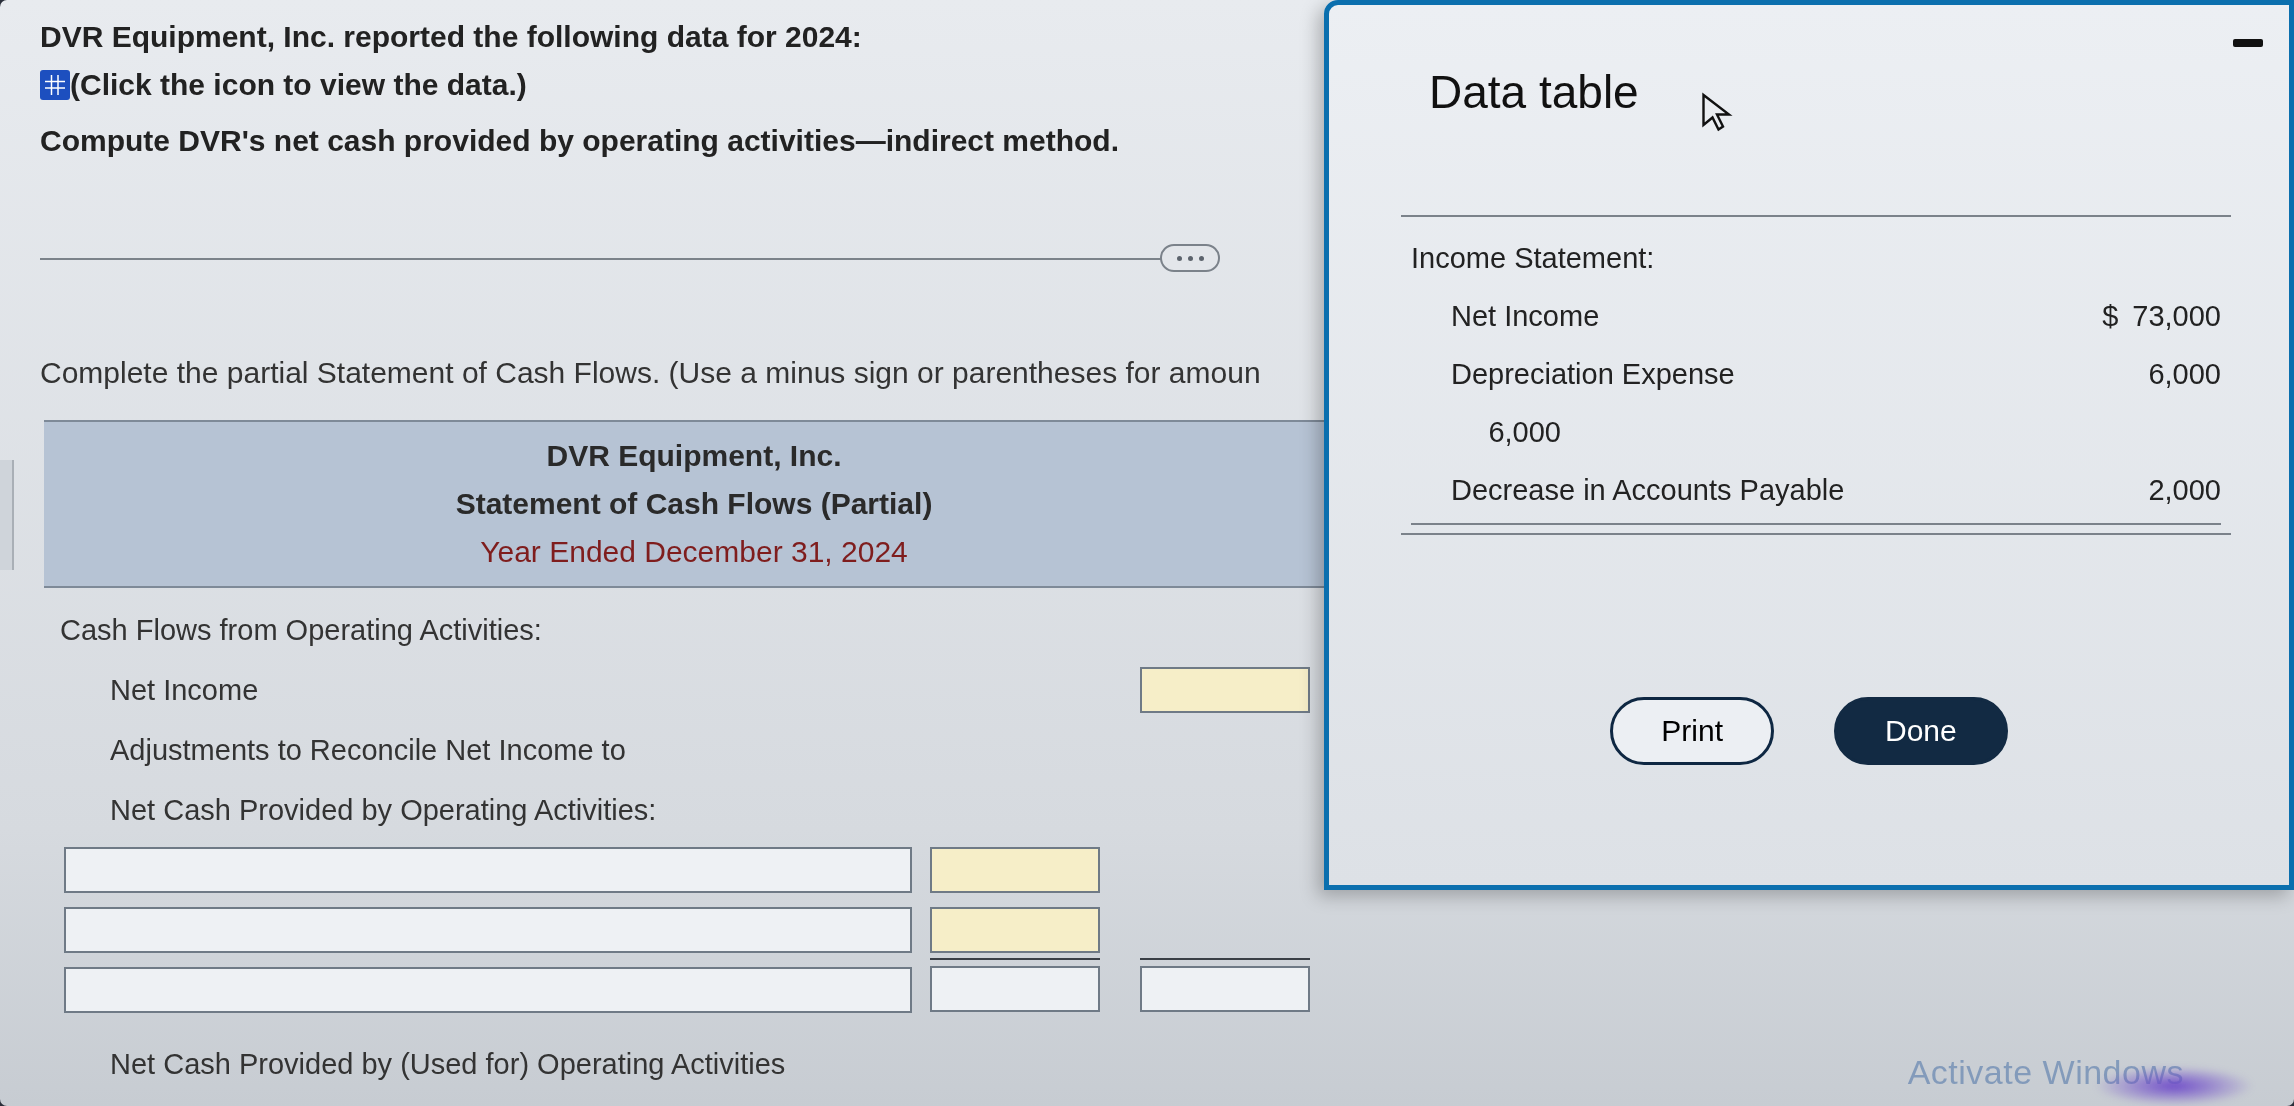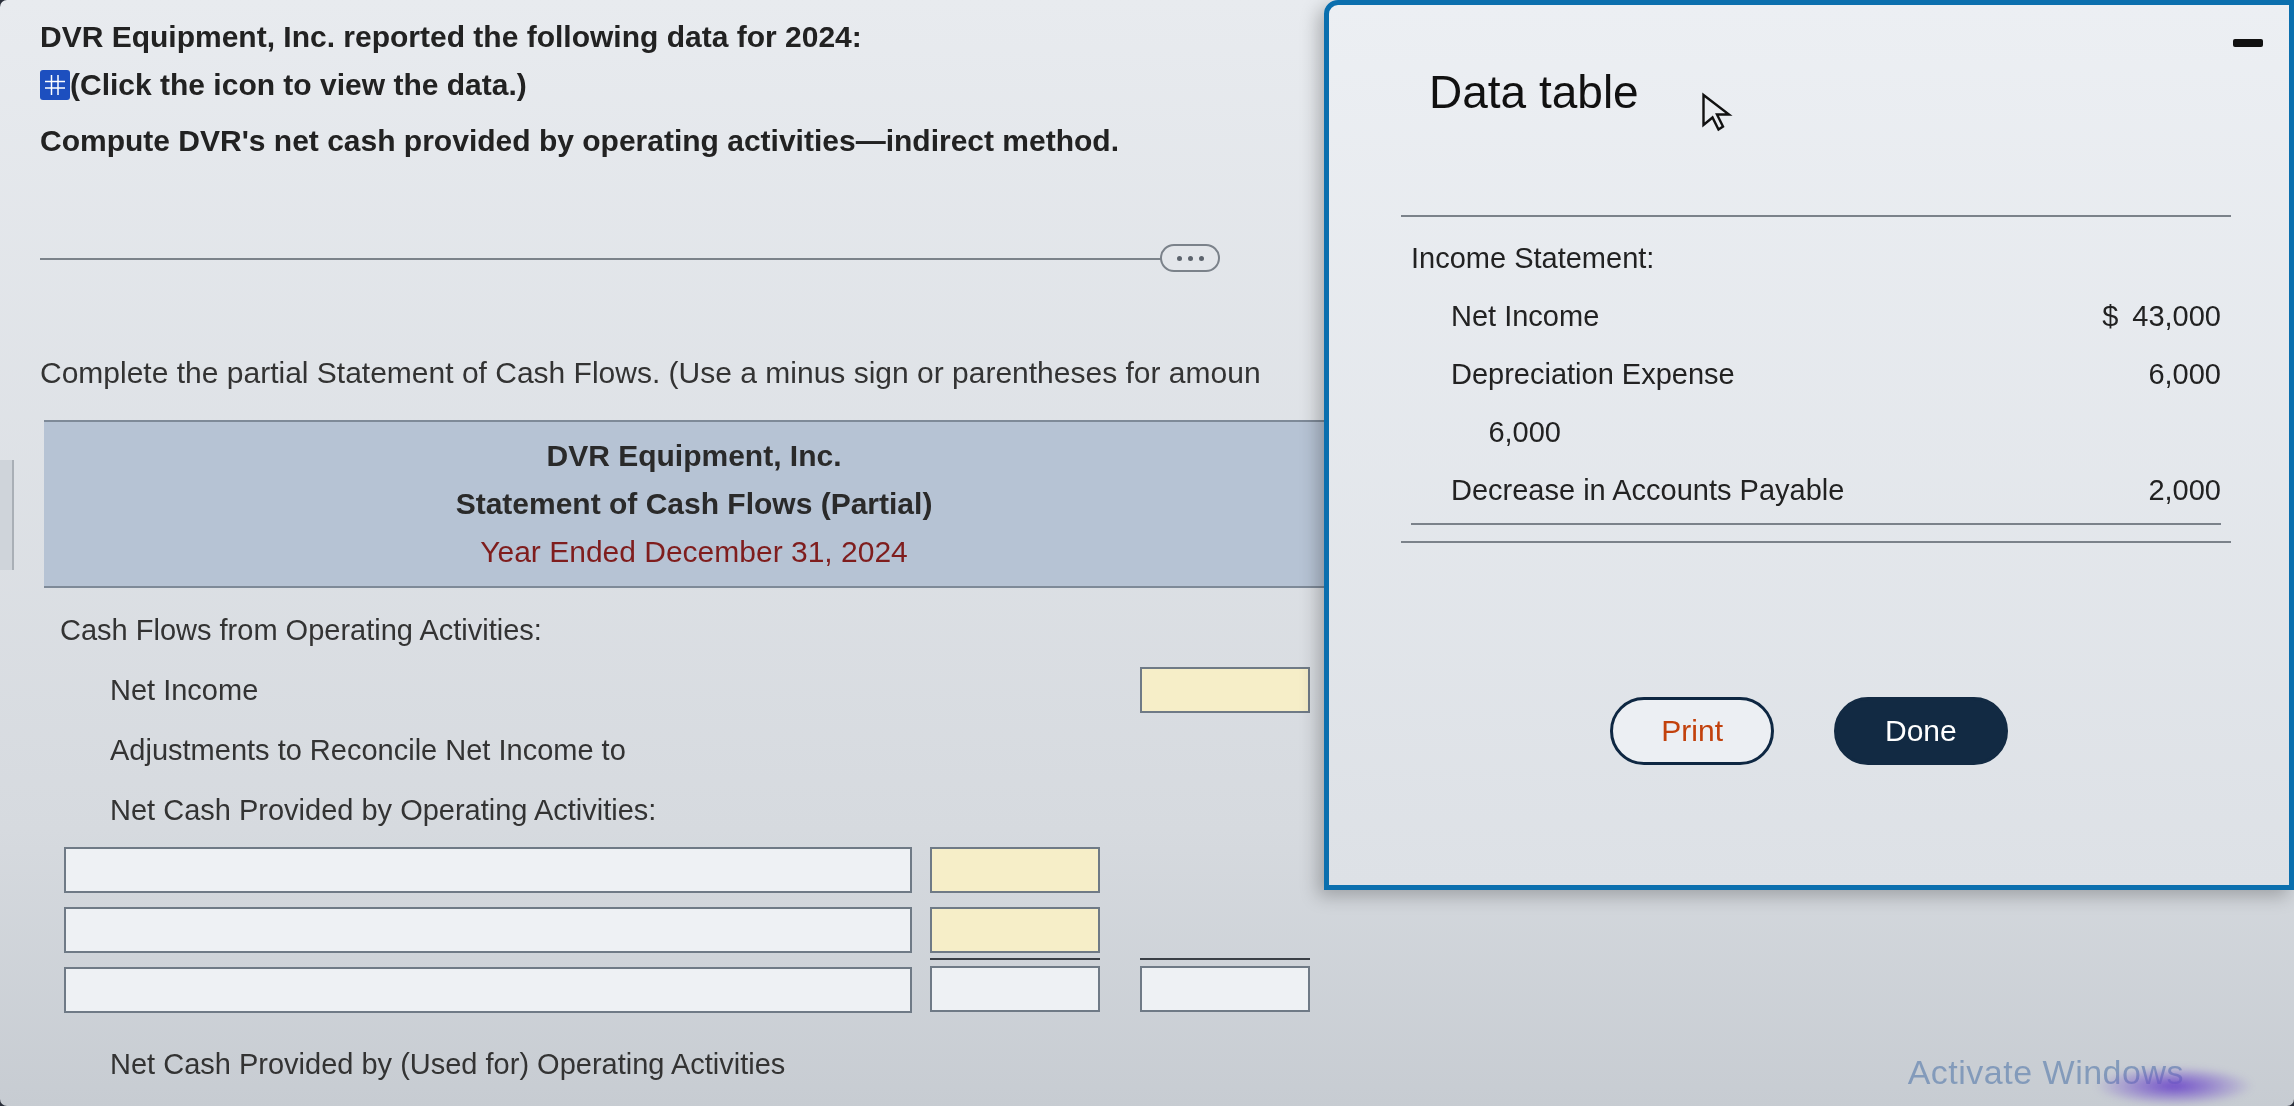--- a/index.html
+++ b/index.html
@@ -31,32 +31,32 @@
   .val-input.plain { background: #eef1f4; }
   .spacer { }
   .total-rule { border-top: 2px solid #3a3f46; width: 170px; height: 2px; margin-top: -10px; }
 
   
   .popup { position: absolute; right: 0; top: 0; width: 970px; height: 890px; background: linear-gradient(180deg,#eceff3 0%, #dde1e6 100%); border: 5px solid #0b6fae; border-top-left-radius: 14px; box-shadow: -6px 6px 18px rgba(0,0,0,.25); }
   .pop-title { margin: 60px 0 0 100px; font-size: 46px; color: #111; }
   .cursor-icon { position: absolute; top: 86px; left: 370px; }
   .minus-icon { position: absolute; top: 34px; right: 26px; width: 30px; height: 8px; background: #111; border-radius: 2px; }
   .tbl { position: absolute; left: 72px; top: 210px; width: 830px; border: 2px solid #7b828a; border-left: none; border-right: none; }
-  .tbl-inner { padding: 12px 10px 16px 10px; }
+  .tbl-inner { padding: 12px 10px 8px 10px; }
   .t-row { display: flex; justify-content: space-between; font-size: 29px; color: #222; line-height: 2.0; }
   .t-row .lbl { }
   .t-row .lbl.indent { padding-left: 40px; }
   .t-row .val { text-align: right; min-width: 150px; }
   .t-row .val .dollar { display: inline-block; width: 30px; text-align: left; }
   .t-row.section .lbl { font-weight: 400; }
   .tbl .rule-bottom { border-bottom: 2px solid #7b828a; margin: 4px 0 0 0; }
 
   .pop-buttons { position: absolute; bottom: 120px; left: 0; width: 100%; display: flex; gap: 60px; justify-content: center; align-items: center; }
   .btn { font-size: 30px; padding: 14px 48px; border-radius: 40px; border: 3px solid #0e2742; cursor: pointer; }
-  .btn-outline { background: #eceff3; color: #c2410c; }
+  .btn-outline { background: #eceff3; color: #000000; }
   .btn-fill { background: #122a43; color: #fff; border-color: #122a43; }
 
   .activate { position: absolute; right: 110px; bottom: 14px; font-size: 34px; color: rgba(0,60,140,.35); letter-spacing: .5px; }
   .bottom-glow { position: absolute; right: 40px; bottom: 0; width: 160px; height: 40px; background: radial-gradient(ellipse at center, #6f4cc9 0%, rgba(111,76,201,0) 70%); filter: blur(3px); }
 
   
   .left-sliver { position:absolute; left:0; top:460px; width:14px; height:110px; background:#cfd4da; border-right:2px solid #a9afb6; }
 </style>
 </head>
 <body>
@@ -159,21 +159,21 @@
     </svg>
 
     <div class="tbl">
       <div class="tbl-inner">
         <div class="t-row section">
             <span class="lbl">Income Statement:</span>
             <span class="val"></span>
           </div>
         <div class="t-row">
           <span class="lbl indent">Net Income</span>
-          <span class="val"><span class="dollar">$</span><span>43,000</span></span>
+          <span class="val"><span class="dollar">$</span><span>73,000</span></span>
         </div>
         <div class="t-row">
           <span class="lbl indent">Depreciation Expense</span>
           <span class="val">6,000</span>
         </div>
         <div class="t-row">
           <span class="val">6,000</span>
         </div>
         <div class="t-row">
           <span class="lbl indent">Decrease in Accounts Payable</span>

